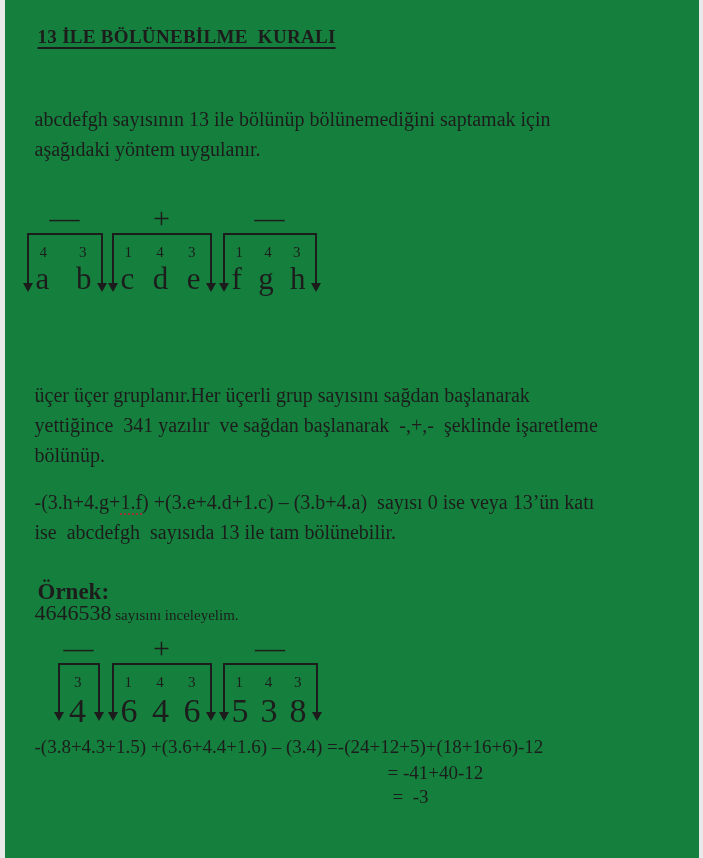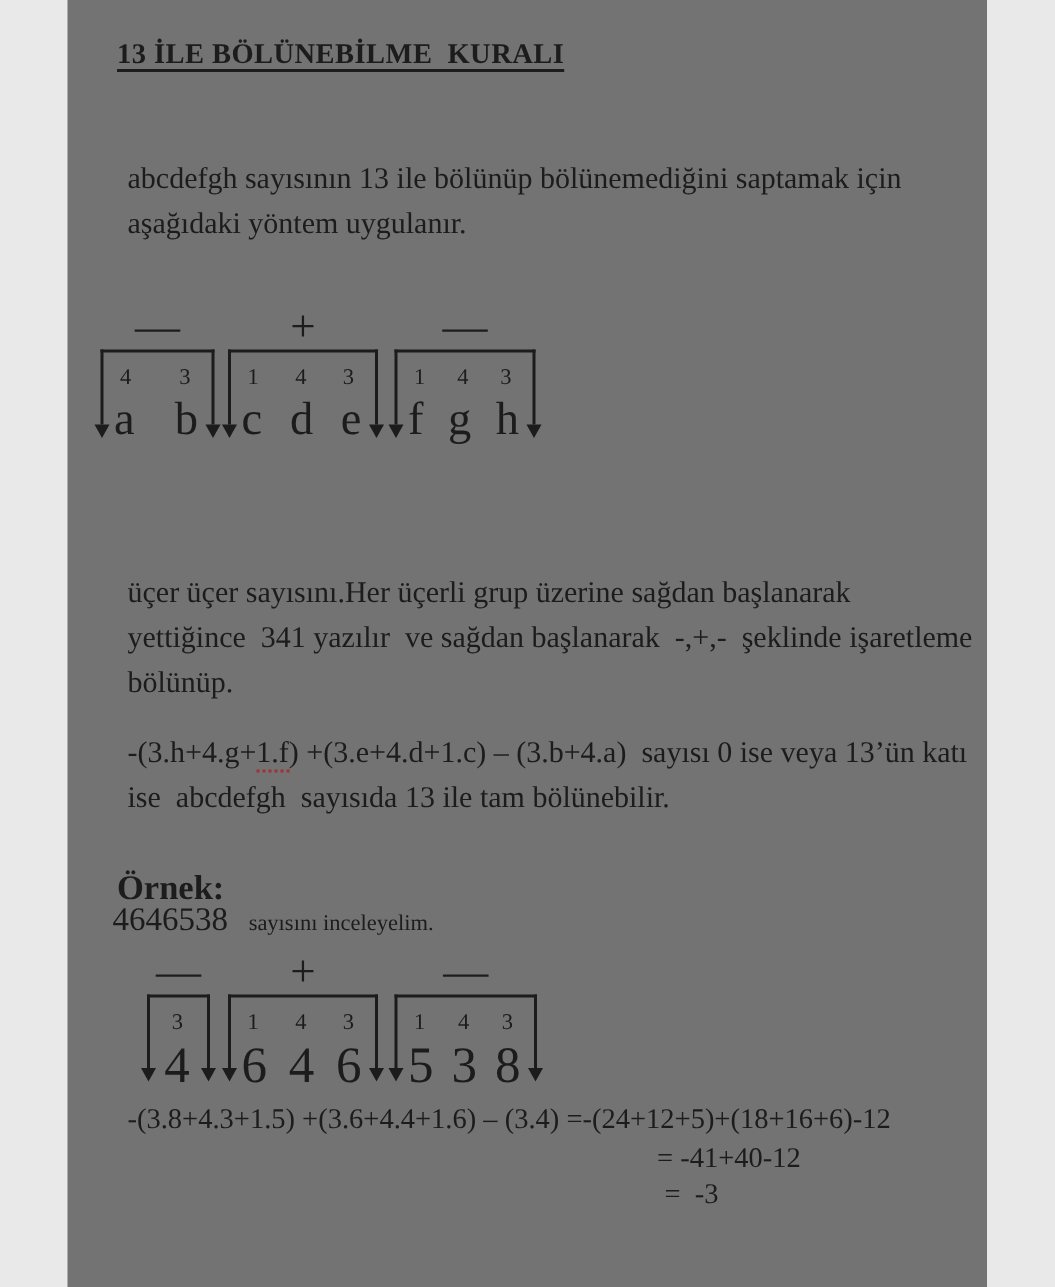--- a/index.html
+++ b/index.html
@@ -1,23 +1,23 @@
 <!DOCTYPE html>
 <html><head>
 <meta charset="utf-8">
 <style>
   html,body{margin:0;padding:0;background:#e9e9e9;}
   .page{
-    position:relative; width:613px; height:858px; margin:0 auto;
-    background:#737373; color:#1c1c1c;
+    position:relative; width:694px; height:858px; margin:0 auto;
+    background:#15803d; color:#1c1c1c;
     font-family:"Liberation Serif","DejaVu Serif",serif;
     overflow:hidden;
   }
   .abs{position:absolute;}
-  .pre{white-space:pre-wrap;margin-left:10px;}
+  .pre{white-space:pre-wrap;}
   .title{
     left:33px; top:26px; font-size:19px; font-weight:bold;
     text-decoration:underline; text-decoration-thickness:2px; text-underline-offset:4px;
     letter-spacing:.3px; margin:0;
   }
   .para{font-size:20px; line-height:30px;}
   .intro{left:30px; top:104px; width:640px;}
   .method{left:30px; top:380px; width:670px;}
   .formula{left:30px; top:487px; width:670px;}
   .squiggle{border-bottom:2px dotted #a03333;}
@@ -131,21 +131,21 @@
       <div class="letters">
         <span>f</span>
         <span>g</span>
         <span>h</span>
       </div>
     </div>
   </div>
 
 
   <div class="abs para method">
-    <div class="pre">üçer üçer sayısını.Her üçerli grup üzerine sağdan başlanarak</div>
+    <div class="pre">üçer üçer gruplanır.Her üçerli grup sayısını sağdan başlanarak</div>
     <div class="pre">yettiğince  341 yazılır  ve sağdan başlanarak  -,+,-  şeklinde işaretleme</div>
     <div class="pre">bölünüp.</div>
   </div>
 
   <div class="abs para formula">
     <div class="pre"><span>-(3.h+4.g+</span><span class="squiggle">1.f</span><span>) +(3.e+4.d+1.c) – (3.b+4.a)  sayısı 0 ise veya 13’ün katı</span></div>
     <div class="pre">ise  abcdefgh  sayısıda 13 ile tam bölünebilir.</div>
   </div>
 
   <div class="abs example-heading">Örnek:</div>

